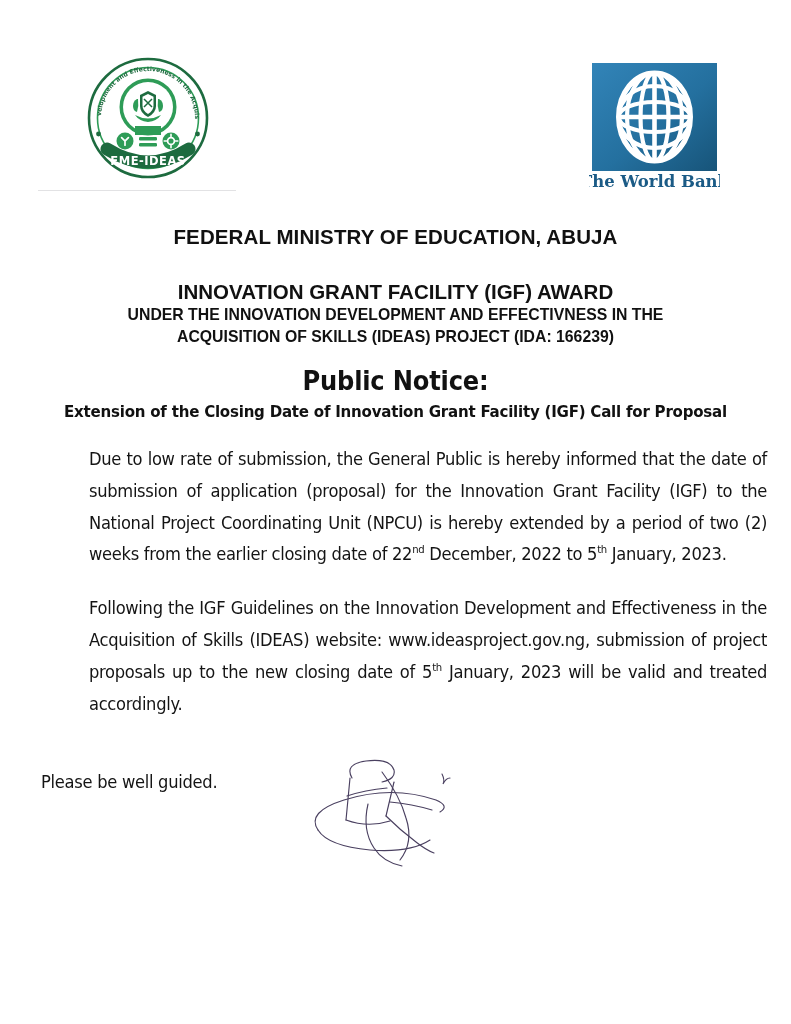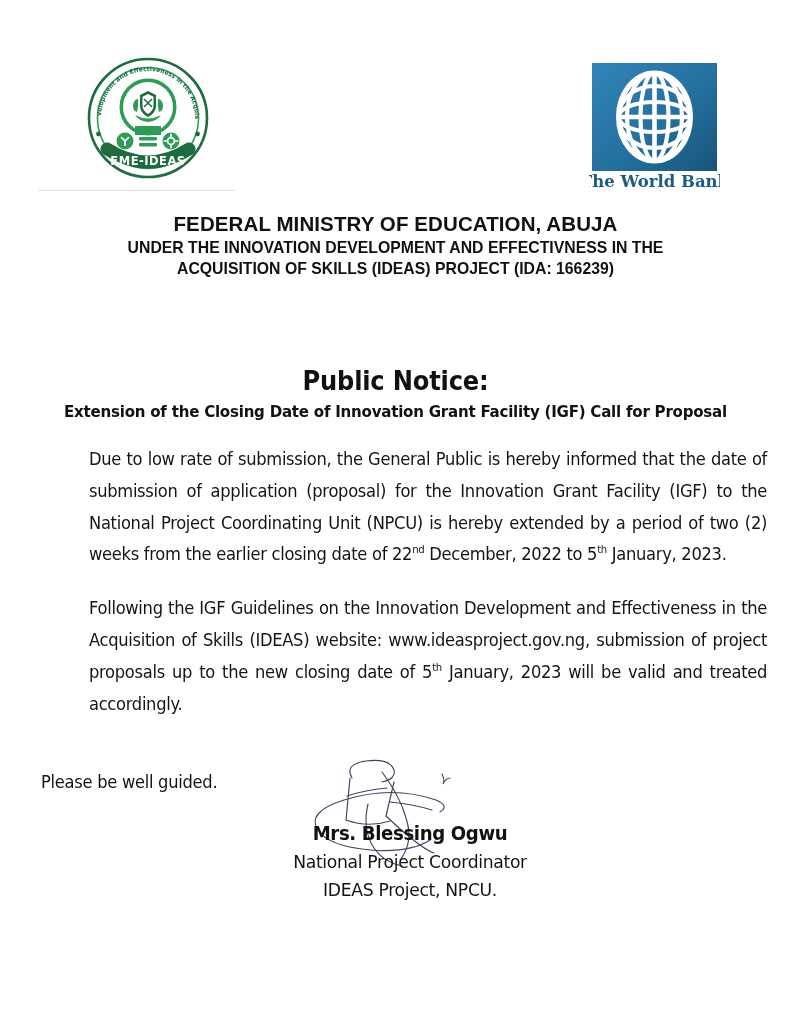--- a/index.html
+++ b/index.html
@@ -48,21 +48,21 @@
     top: 190px;
     width: 198px;
     height: 1px;
     background: #e2e2e4;
   }
 
   
   .hdr-block {
     position: absolute;
     left: 0;
-    top: 212px;
+    top: 225px;
     width: 791px;
     text-align: center;
   }
   .hdr-ministry {
     font-family: "Liberation Sans", sans-serif;
     font-weight: bold;
     font-size: 20.5px;
     letter-spacing: 0.1px;
     line-height: 1.2;
     color: #111111;
@@ -275,20 +275,21 @@
         <rect x="3" y="111" width="125" height="20" fill="#ffffff"></rect>
         <text x="65.5" y="127" text-anchor="middle" font-family="DejaVu Serif, serif" font-size="16.5" font-weight="bold" fill="#1b5b86">The World Bank</text>
       </svg>
     </div>
 
     <div class="divider-line"></div>
   </div>
 
   <div class="hdr-block">
     <div class="hdr-ministry">FEDERAL MINISTRY OF EDUCATION, ABUJA</div>
+    <div class="hdr-award">INNOVATION GRANT FACILITY (IGF) AWARD</div>
     <div class="hdr-sub">UNDER THE INNOVATION DEVELOPMENT AND EFFECTIVNESS IN THE</div>
     <div class="hdr-sub">ACQUISITION OF SKILLS (IDEAS) PROJECT (IDA: 166239)</div>
   </div>
 
   <div class="notice-title">Public Notice:</div>
   <div class="notice-sub">Extension of the Closing Date of Innovation Grant Facility (IGF) Call for Proposal</div>
 
   <div class="body-wrap">
     <p class="para"><span> Due to low rate of submission, the General Public is hereby informed that the date of submission of application (proposal) for the Innovation Grant Facility (IGF) to the National Project Coordinating Unit (NPCU) is hereby extended by a period of two (2) weeks from the earlier closing date of 22</span><sup>nd</sup><span> December, 2022 to 5</span><sup>th</sup><span> January, 2023.</span></p>
 
@@ -308,20 +309,15 @@
         <path d="M 28,72 q -12,-18 26,-30 q 48,-15 92,0 q 14,6 4,12"></path>
         <path d="M 28,72 q 10,16 52,20 q 40,3 60,-10"></path>
         <path d="M 92,14 q 18,24 24,46 q 8,24 -6,42"></path>
         <path d="M 78,46 q -6,26 6,44 q 9,14 28,18"></path>
         <path d="M 96,58 q 14,14 30,26 q 10,8 18,11"></path>
         <path d="M 100,44 q 22,2 42,8"></path>
       </g>
       <path d="M 152,16 q 3,6 1,10 q 3,-6 7,-6" fill="none" stroke="#4a4060" stroke-width="1.1" stroke-linecap="round"></path>
     </svg>
 
-    <div class="sig-names">
-      <div class="sig-name">Mrs. Blessing Ogwu</div>
-      <div class="sig-role">National Project Coordinator</div>
-      <div class="sig-org">IDEAS Project, NPCU.</div>
-    </div>
   </div>
 
 </div>
 
 </body></html>

